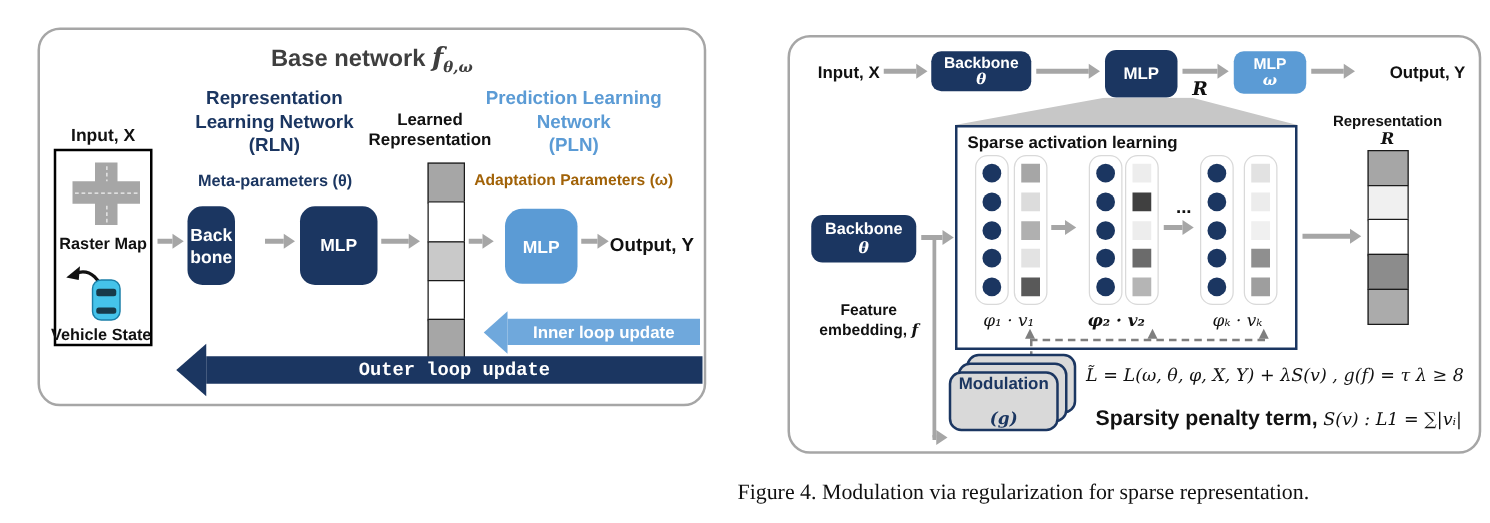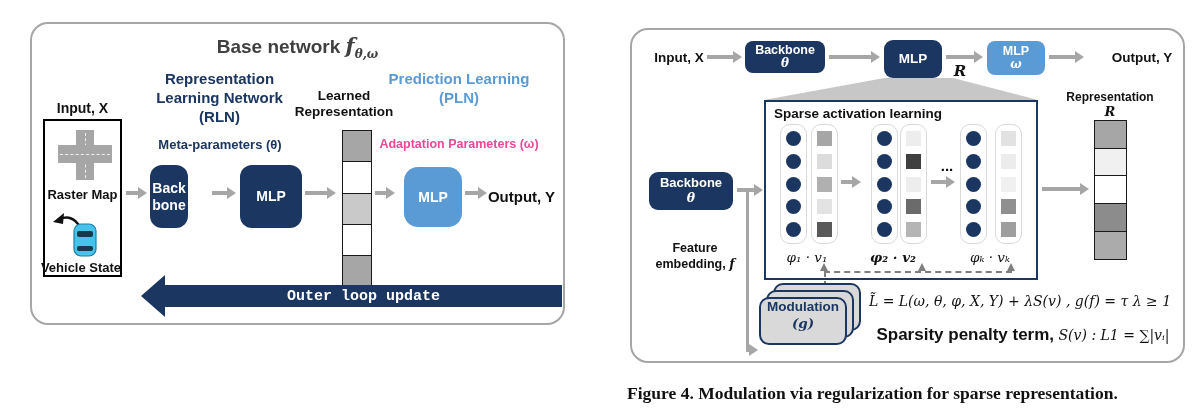--- a/index.html
+++ b/index.html
@@ -9,21 +9,21 @@
     font-family:"Liberation Sans", sans-serif; color:#111; overflow:hidden;
   }
   .panel {
     position:absolute; border:2.5px solid #a6a6a6; border-radius:18px; background:#fff;
   }
   .abs { position:absolute; }
   .lbl { position:absolute; font-weight:bold; color:#111; line-height:1.2; }
   .ctr { text-align:center; }
   .navy-t { color:#1b3661; }
   .blue-t { color:#5b9bd5; }
-  .lblue-t { color:#ec4899; }
+  .lblue-t { color:#a16207; }
   .gray-t { color:#3f3f3f; }
   .serif-i { font-family:"DejaVu Serif", serif; font-style:italic; }
   .box-navy, .box-blue {
     position:absolute; color:#fff; font-weight:bold; border-radius:12px;
     display:flex; flex-direction:column; align-items:center; justify-content:center;
     line-height:1.2; text-align:center;
   }
   .box-navy { background:#1b3661; }
   .box-blue { background:#5b9bd5; }
   
@@ -64,21 +64,21 @@
   .branch-line { position:absolute; width:2.5px; background:#a6a6a6; }
   
   .cross-v, .cross-h { position:absolute; background:#a6a6a6; }
   .cross-v::after { content:""; position:absolute; left:50%; top:5%; height:90%;
     border-left:1px dashed rgba(255,255,255,.85); }
   .cross-h::after { content:""; position:absolute; top:50%; left:4%; width:92%;
     border-top:1px dashed rgba(255,255,255,.85); }
   
   .mod-layer { position:absolute; width:88px; height:48px; border-radius:10px;
     background:#d9d9d9; border:2px solid #1b3661; }
-  .mod-front { display:flex; flex-direction:column; align-items:center; justify-content:flex-start;
+  .mod-front { display:flex; flex-direction:column; align-items:center; justify-content:space-between;
     font-weight:bold; color:#1b3661; font-size:13.5px; line-height:1.2; }
   .trap { position:absolute; background:#c7c7c7; }
   .caption { position:absolute; font-family:"Liberation Serif", serif; font-size:17.5px;
     color:#111; line-height:1.45; }
   .sparse-box { position:absolute; border:2.5px solid #1b3661; background:#fff; }
   svg { display:block; }
 </style>
 </head>
 <body>
 
@@ -115,20 +115,21 @@
     </div>
     <div class="lbl ctr navy-t" style="left:93px; top:113px; width:190px; font-size:13px;">Meta-parameters (θ)</div>
 
     <div class="lbl ctr" style="left:260px; top:64px; width:104px; font-size:13.5px;">
       <div>Learned</div>
       <div>Representation</div>
     </div>
 
     <div class="lbl ctr blue-t" style="left:352px; top:46px; width:150px; font-size:15px; line-height:1.25;">
       <div>Prediction Learning</div>
+      <div>Network</div>
       <div>(PLN)</div>
     </div>
     <div class="lbl ctr lblue-t" style="left:342px; top:113px; width:170px; font-size:12.5px;">Adaptation Parameters (ω)</div>
 
     <div class="box-navy" style="left:118px; top:141px; width:38px; height:63px; font-size:14px;">
       <div>Back</div>
       <div>bone</div>
     </div>
     <div class="box-navy" style="left:208px; top:141px; width:62px; height:63px; font-size:14px;">MLP</div>
     <div class="rep-col" style="left:310px; top:106px; width:30px; height:158px;">
@@ -140,20 +141,21 @@
       </div>
     <div class="box-blue" style="left:372px; top:143px; width:58px; height:60px; font-size:14px; border-radius:14px;">MLP</div>
     <div class="lbl ctr" style="left:437px; top:164px; width:105px; font-size:15px;">Output, Y</div>
 
     <div class="arr" style="left:94px;  top:167px; width:12px;"></div>
     <div class="arr" style="left:180px; top:167px; width:15px;"></div>
     <div class="arr" style="left:273px; top:167px; width:22px;"></div>
     <div class="arr" style="left:343px; top:167px; width:11px;"></div>
     <div class="arr" style="left:433px; top:167px; width:13px;"></div>
 
+    <div class="loop inner-loop" style="left:374px; top:231px; width:154px; height:21px;">Inner loop update</div>
     <div class="loop outer-loop" style="left:133px; top:261px; width:397px; height:22px;font-family:Liberation Mono, monospace;">Outer loop update</div>
   </div>
 
 
   <div class="panel" style="left:630px; top:28px; width:555px; height:335px;">
 
     <div class="lbl ctr" style="left:6px; top:20px; width:82px; font-size:13.5px;">Input, X</div>
     <div class="arr" style="left:75px; top:25px; width:26px;"></div>
     <div class="box-navy" style="left:113px; top:11px; width:80px; height:32px; font-size:12.5px; border-radius:8px; line-height:1.15;">
       <div>Backbone</div>
@@ -262,22 +264,22 @@
       </div>
     </div>
 
     <div class="mod-layer" style="left:141px; top:253px;"></div>
     <div class="mod-layer" style="left:134px; top:260px;"></div>
     <div class="mod-layer mod-front" style="left:127px; top:267px;">
       <div>Modulation</div>
       <div class="serif-i">(g)</div>
     </div>
 
-    <div class="abs ctr serif-i" style="left:228px; top:263px; width:320px; font-size:14px; white-space:nowrap;">L̃ = L(ω, θ, φ, X, Y) + λS(v) , g(f) = τ   λ ≥ 1</div>
+    <div class="abs ctr serif-i" style="left:228px; top:263px; width:320px; font-size:14px; white-space:nowrap;">L̃ = L(ω, θ, φ, X, Y) + λS(v) , g(f) = τ   λ ≥ 8</div>
     <div class="abs ctr" style="left:236px; top:295px; width:310px; white-space:nowrap;">
       <span class="lbl" style="position:static; font-size:17px;">Sparsity penalty term,</span>
       <span class="serif-i" style="font-size:14px;">S(v) :  L1 = ∑|vᵢ|</span>
     </div>
   </div>
 
-  <div class="caption" style="left:627px; top:381px; width:562px;font-weight:bold;">Figure 4. Modulation via regularization for sparse representation.</div>
+  <div class="caption" style="left:590px; top:381px; width:562px;">Figure 4. Modulation via regularization for sparse representation.</div>
 
 </div>
 
 </body></html>

